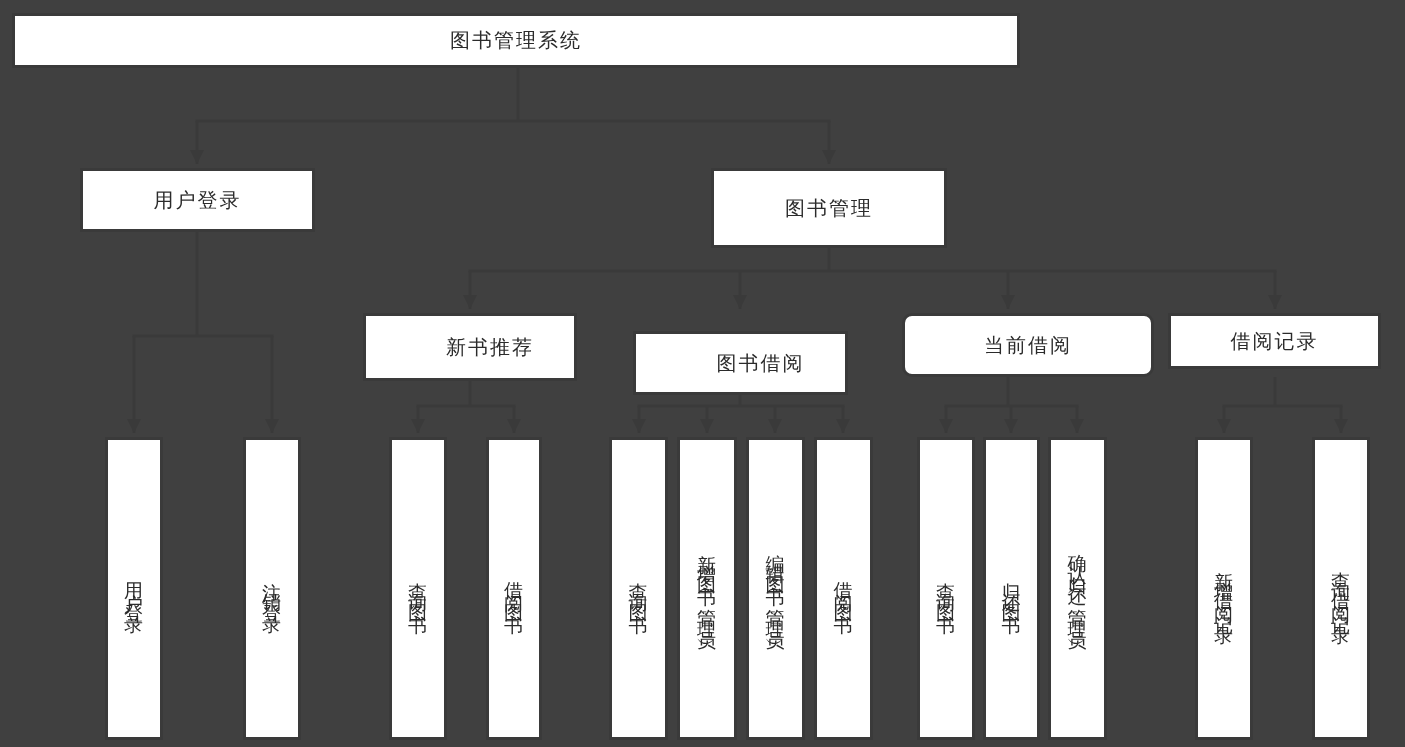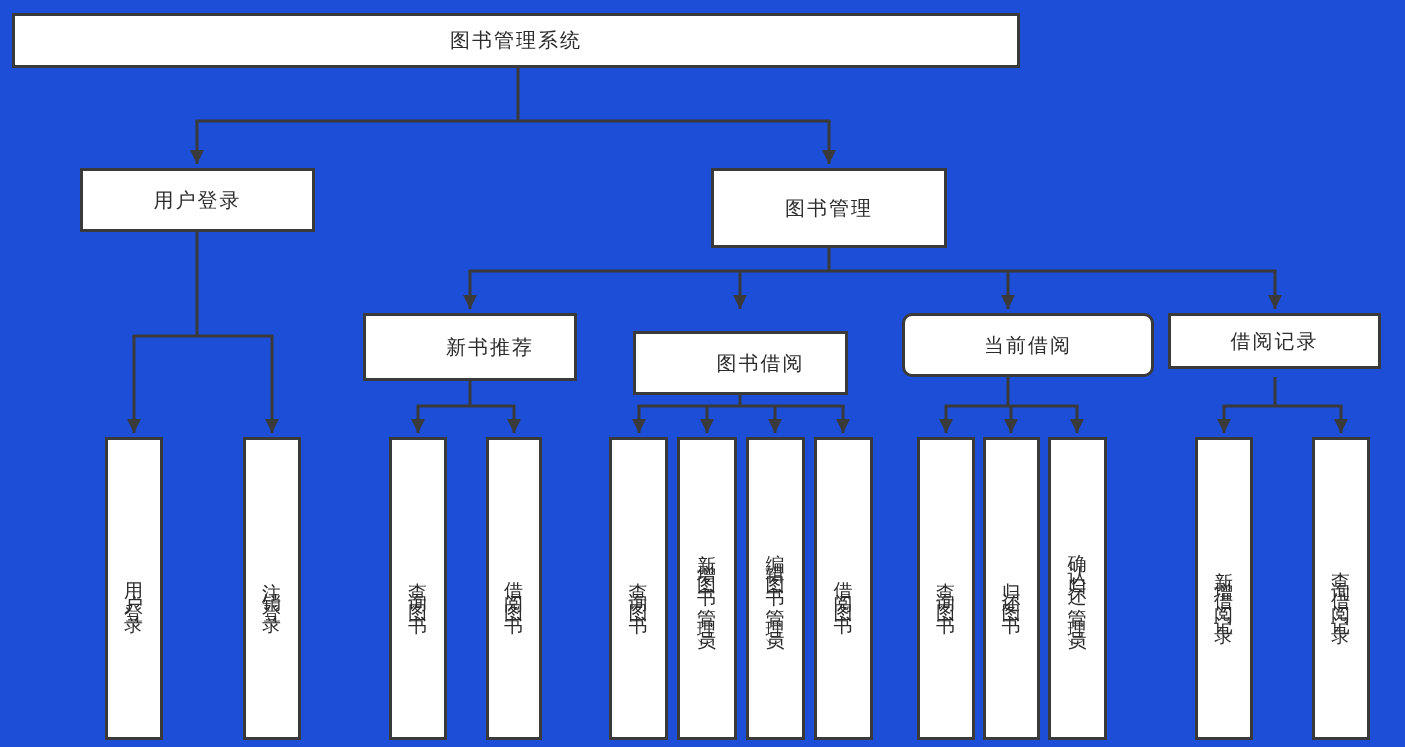--- a/index.html
+++ b/index.html
@@ -1,19 +1,19 @@
 <!DOCTYPE html>
 <html><head>
 <meta charset="utf-8">
 <style>
   html,body{margin:0;padding:0;background:#ffffff;}
   .canvas{
     position:relative;
     width:1405px;height:747px;
-    background:#1d4ed8;
+    background:#404040;
     font-family:"DejaVu Sans","Liberation Sans",sans-serif;
     overflow:hidden;
   }
   .connectors{position:absolute;left:0;top:0;z-index:1;}
   .box{
     position:absolute;
     box-sizing:border-box;
     background:#ffffff;
     border:3px solid #3a3a3a;
     display:flex;

